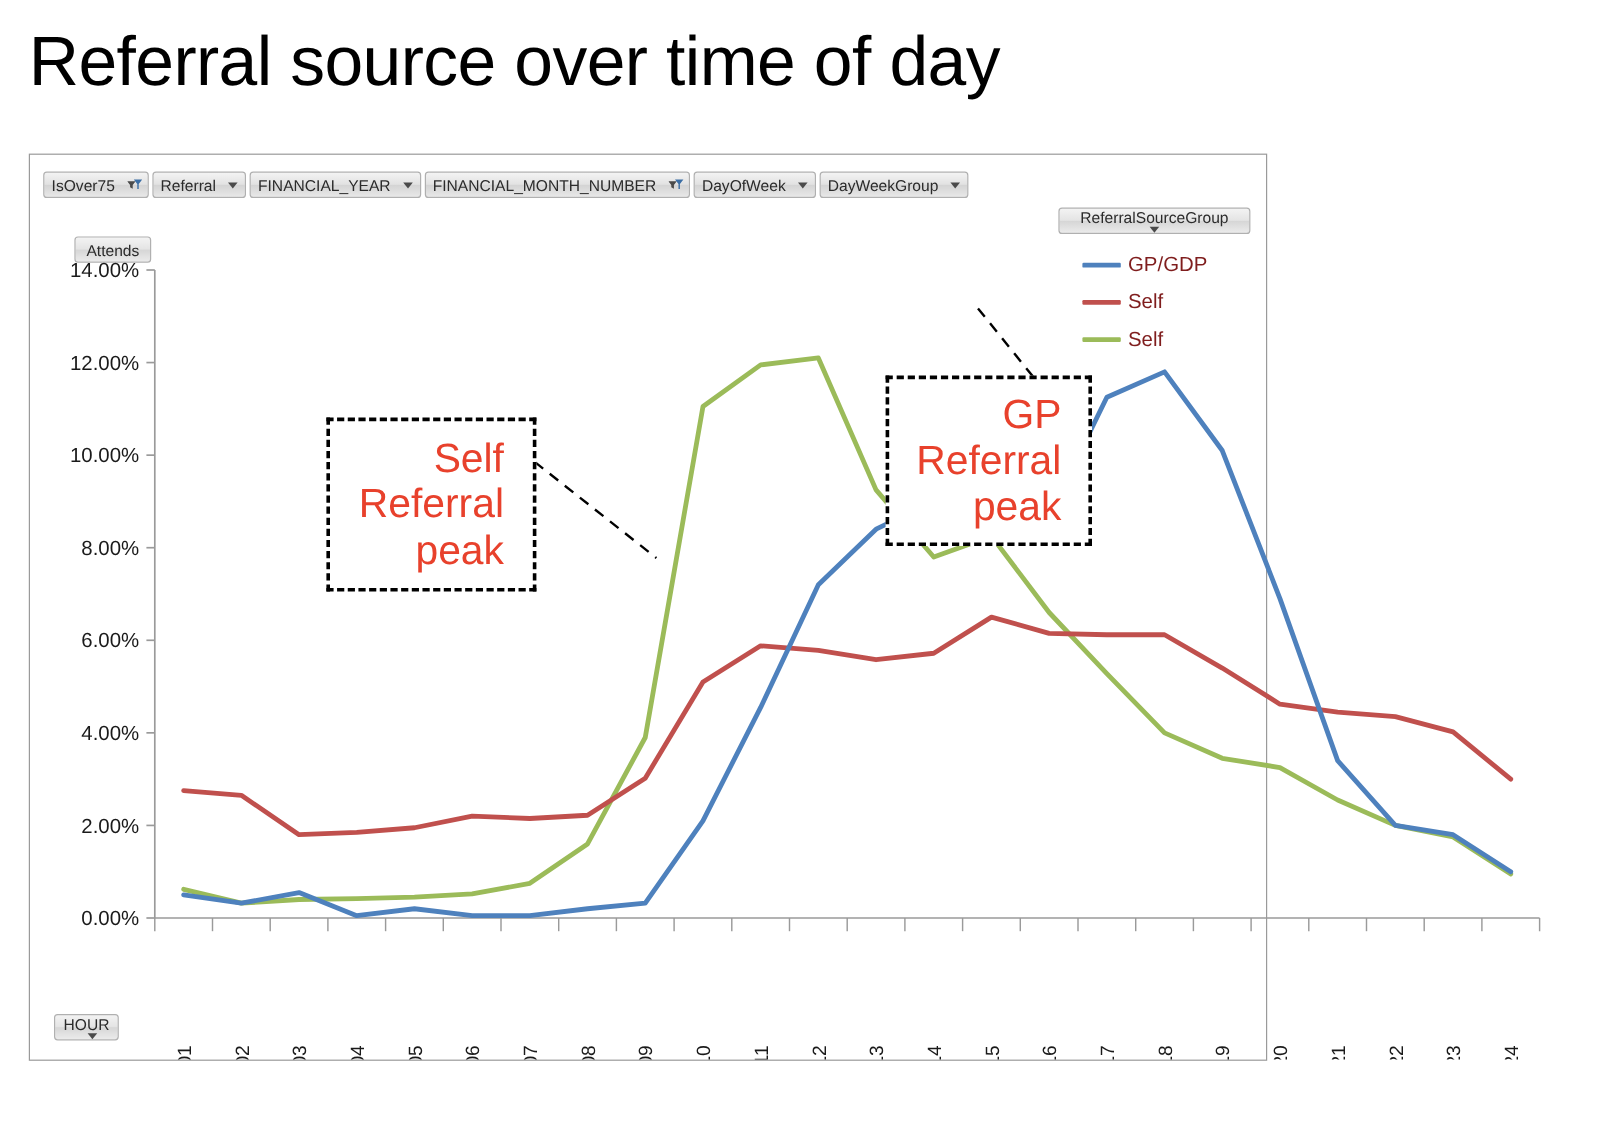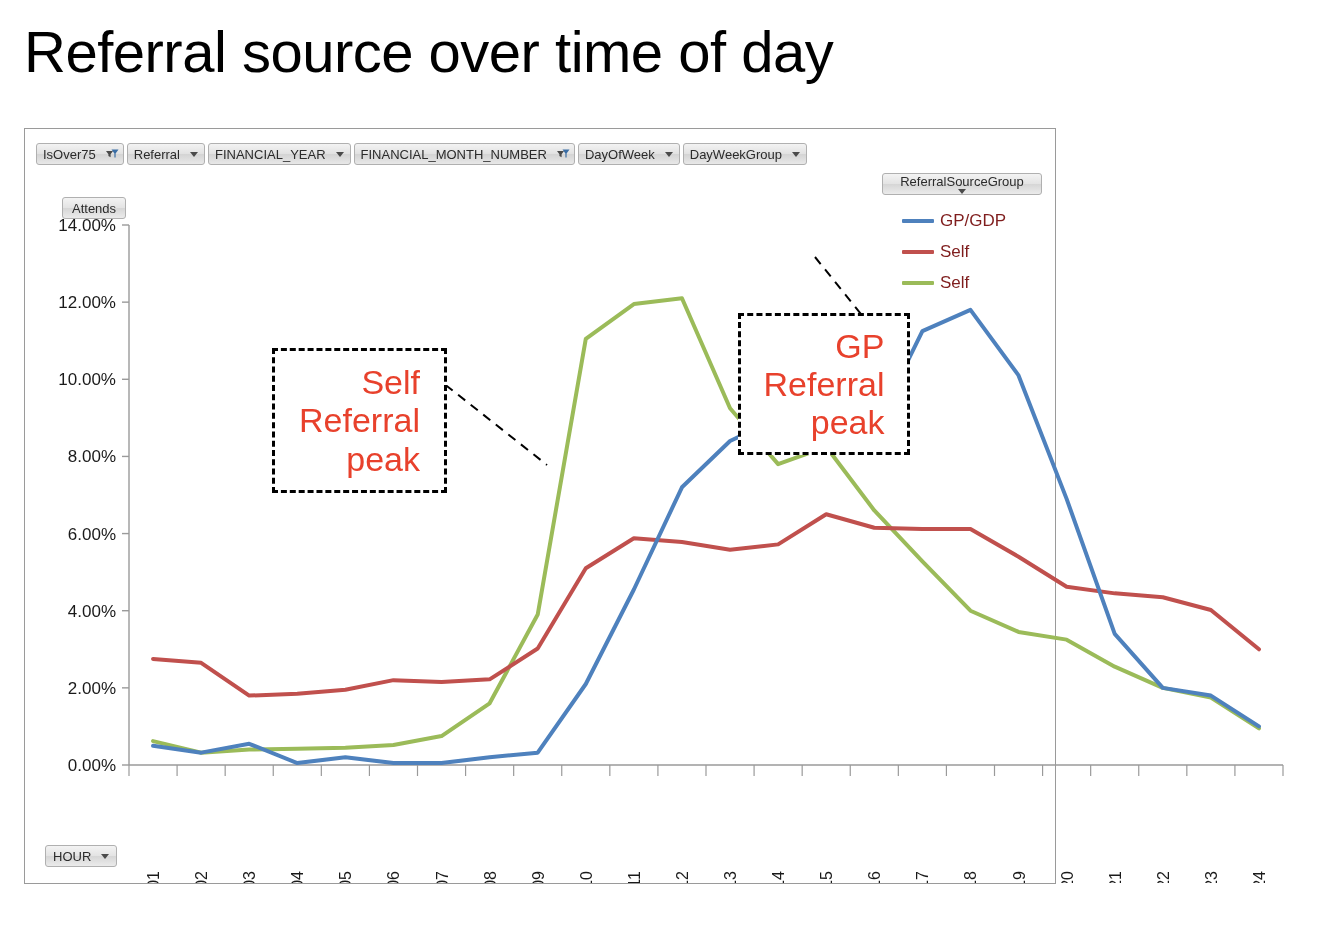--- a/index.html
+++ b/index.html
@@ -54,21 +54,21 @@
     border:1px solid #b0b0b0;border-radius:3px;
     font-size:13px;color:#2b2b2b;box-sizing:border-box;margin-top:24px;
   }
   
   #hour-button{
     position:absolute;left:20px;bottom:16px;
     height:22px;display:flex;align-items:center;
     padding:0 7px;
     background:linear-gradient(to bottom,#f3f3f3 0%,#e4e4e4 48%,#d6d6d6 52%,#ebebeb 100%);
     border:1px solid #b0b0b0;border-radius:3px;
-    font-size:13px;color:#2b2b2b;box-sizing:border-box;
+    font-size:13px;color:#2b2b2b;box-sizing:border-box;flex-direction:column;
   }
   #hour-button .caret{margin-left:10px;}
   
   #legend-field-button{
     position:absolute;right:13px;top:44px;
     height:22px;display:flex;align-items:center;justify-content:space-between;
     padding:0 7px;min-width:160px;
     background:linear-gradient(to bottom,#f3f3f3 0%,#e4e4e4 48%,#d6d6d6 52%,#ebebeb 100%);
     border:1px solid #b0b0b0;border-radius:3px;
     font-size:13px;color:#2b2b2b;box-sizing:border-box;flex-direction:column;

